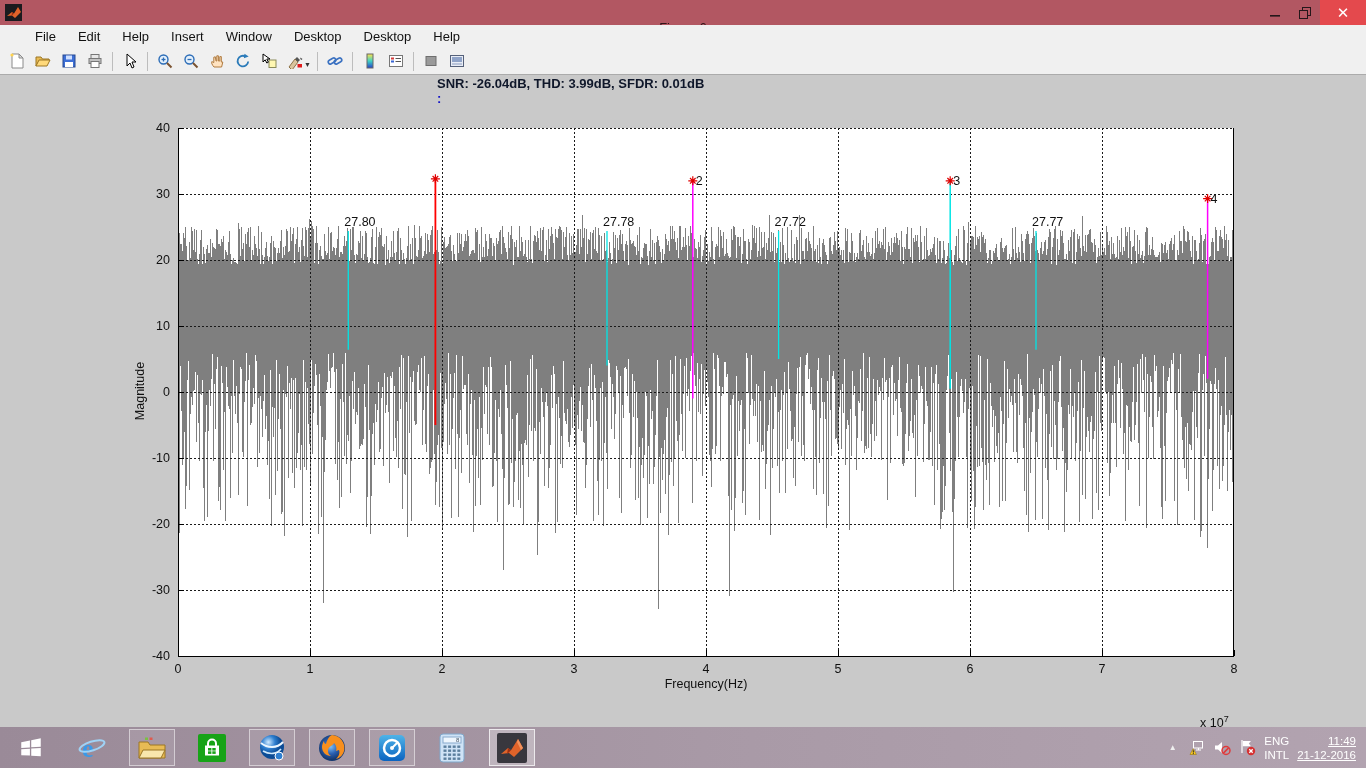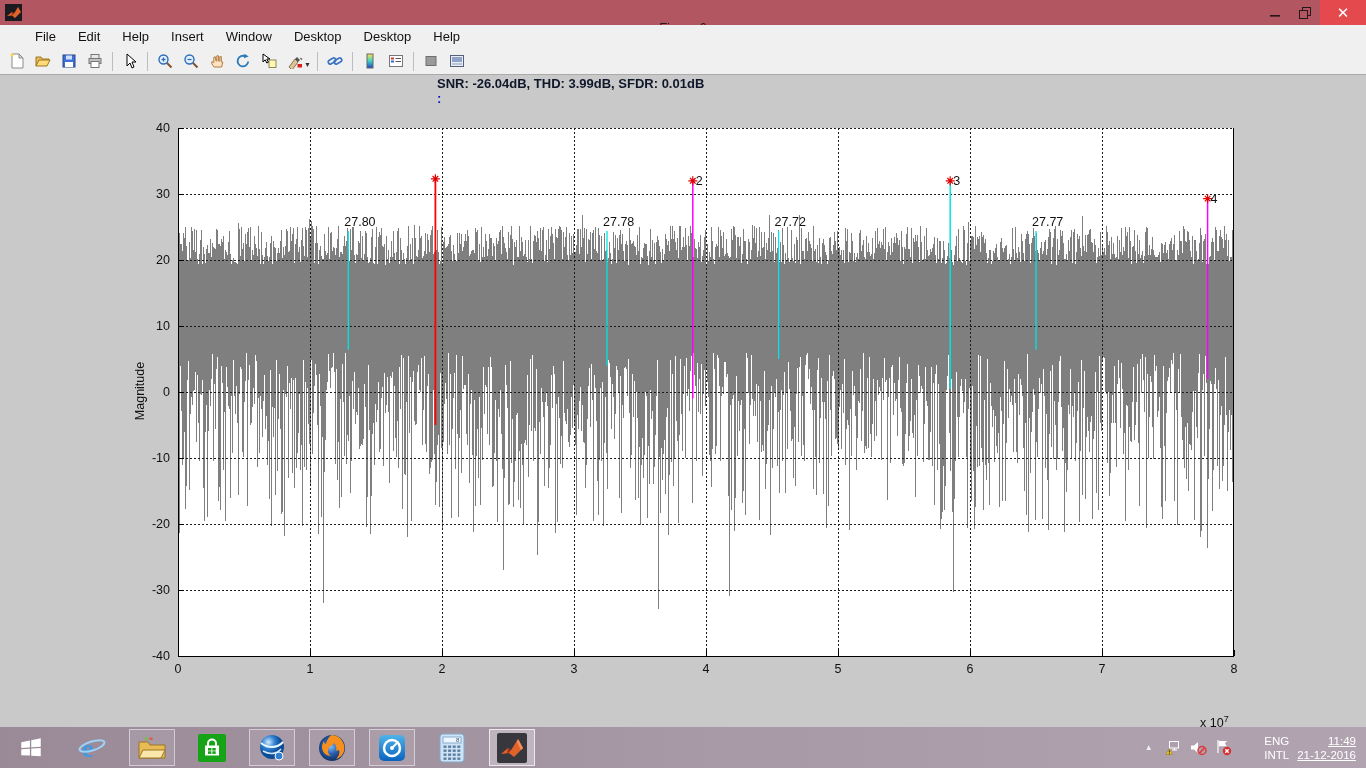--- a/index.html
+++ b/index.html
@@ -26,21 +26,21 @@
   .xmult sup{font-size:9px;}
   .taskbar{position:absolute;left:0;top:727px;width:1366px;height:41px;
     background:linear-gradient(90deg,#9a8a98,#a99aa7 55%,#b2a3b0);display:flex;align-items:center;}
   #taskbar-items{display:flex;align-items:center;height:41px;}
   .tb-start{width:62px;height:41px;display:flex;align-items:center;justify-content:center;}
   .tb-item{width:46px;height:37px;margin:0 7px;display:flex;align-items:center;justify-content:center;box-sizing:border-box;border:1px solid transparent;}
   .tb-item.open{border:1px solid rgba(255,255,255,.5);background:rgba(255,255,255,.10);}
   .tb-item.active{background:rgba(255,255,255,.30);border-color:rgba(255,255,255,.7);}
   .tray{position:absolute;right:4px;top:0;height:41px;display:flex;align-items:center;gap:8px;color:#fff;}
   .tray-ic{width:17px;height:17px;display:flex;align-items:center;justify-content:center;}
-  .tray-text{font-size:11.5px;line-height:14px;text-align:left;margin-left:24px;}
+  .tray-text{font-size:11.5px;line-height:14px;text-align:left;}
   .tray-clock{font-size:11.5px;line-height:14px;text-align:right;margin-right:6px;text-decoration:underline;}
   svg{display:block;}
 </style>
 </head>
 <body>
 
 <div class="window">
   <div class="titlebar">
     <span class="app-icon">
       <svg width="17" height="17">
@@ -236,20 +236,21 @@
         <text x="695.8" y="108.80000000000001" font-size="12.5" font-family="Liberation Sans,sans-serif" fill="#111">2</text>
         <line x1="950.1999999999999" y1="104.80000000000001" x2="950.1999999999999" y2="312.7" stroke="#00e5e5" stroke-width="1.5"></line>
         <path d="M945.6999999999999 104.80000000000001H954.6999999999999M950.1999999999999 100.30000000000001V109.30000000000001M947.4 102.00000000000001L952.9999999999999 107.60000000000001M952.9999999999999 102.00000000000001L947.4 107.60000000000001" stroke="#e00000" stroke-width="1.2" fill="none"></path>
         <text x="953.1999999999999" y="108.80000000000001" font-size="12.5" font-family="Liberation Sans,sans-serif" fill="#111">3</text>
         <line x1="1207.6" y1="122.61999999999999" x2="1207.6" y2="302.79999999999995" stroke="#ff00ff" stroke-width="1.5"></line>
         <path d="M1203.1 122.61999999999999H1212.1M1207.6 118.11999999999999V127.11999999999999M1204.8 119.82L1210.3999999999999 125.41999999999999M1210.3999999999999 119.82L1204.8 125.41999999999999" stroke="#e00000" stroke-width="1.2" fill="none"></path>
         <text x="1210.6" y="126.61999999999999" font-size="12.5" font-family="Liberation Sans,sans-serif" fill="#111">4</text>
       </svg>
     <div class="annot1">SNR: -26.04dB, THD: 3.99dB, SFDR: 0.01dB</div>
     <div class="annot2">:</div>
+    <div class="xlabel">Frequency(Hz)</div>
     <div class="ylabel">Magnitude</div>
     <div class="xmult"><span>x 10</span><sup>7</sup></div>
   </div>
 </div>
 
 <div class="taskbar">
   <div id="taskbar-items">
       <span class="tb-start">
         <span>
           <svg width="26" height="26" viewBox="0 0 24 24">

